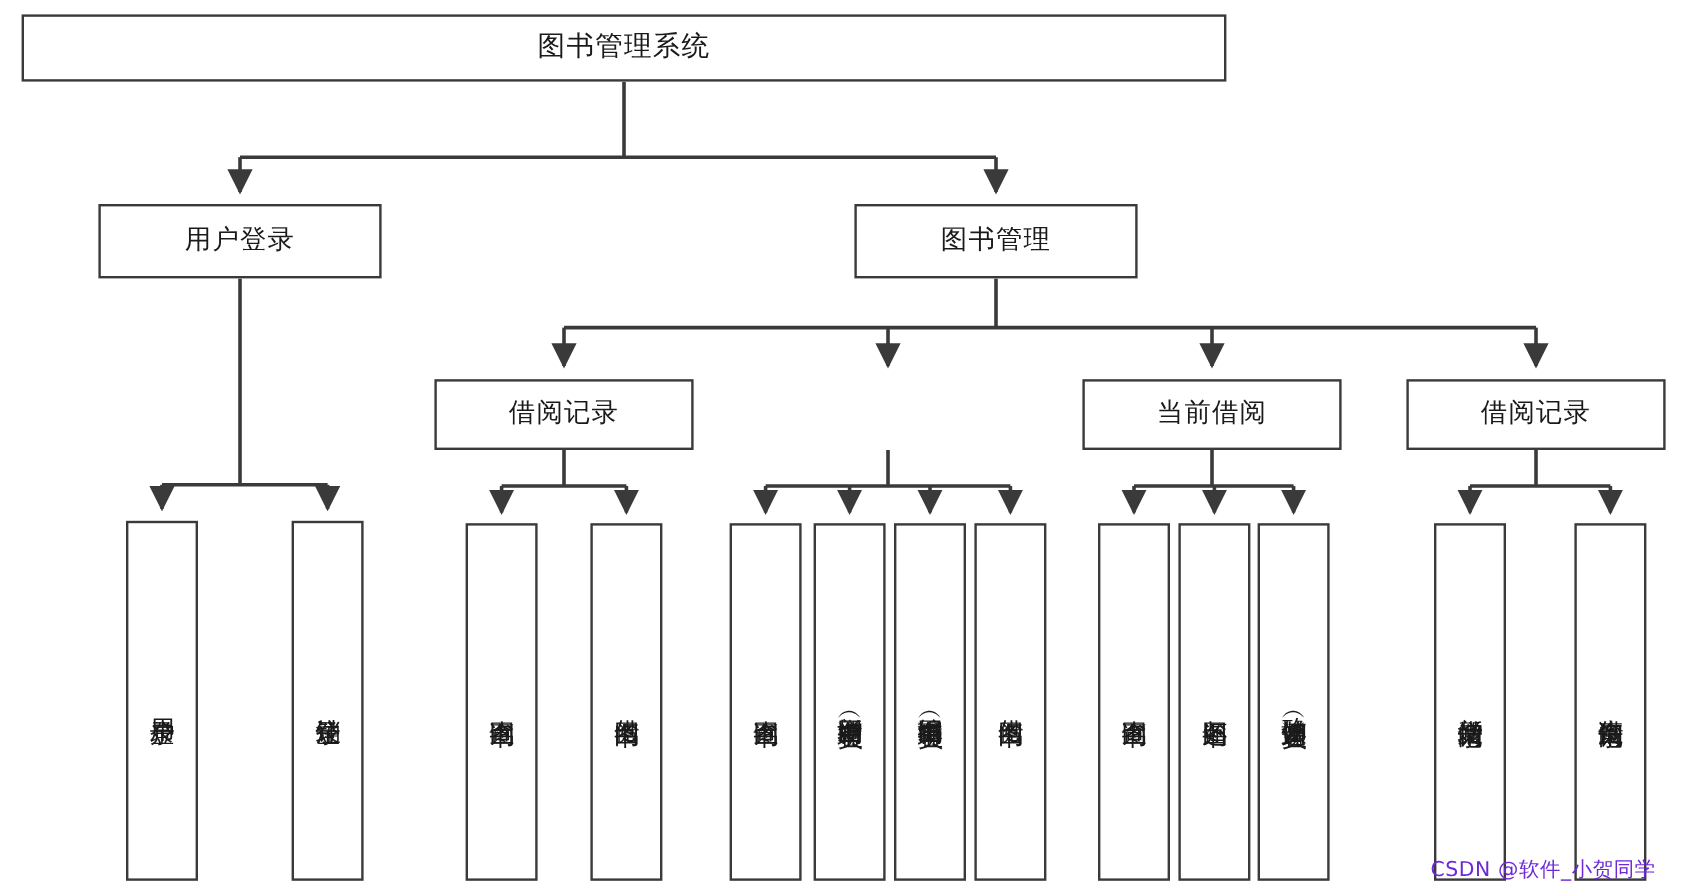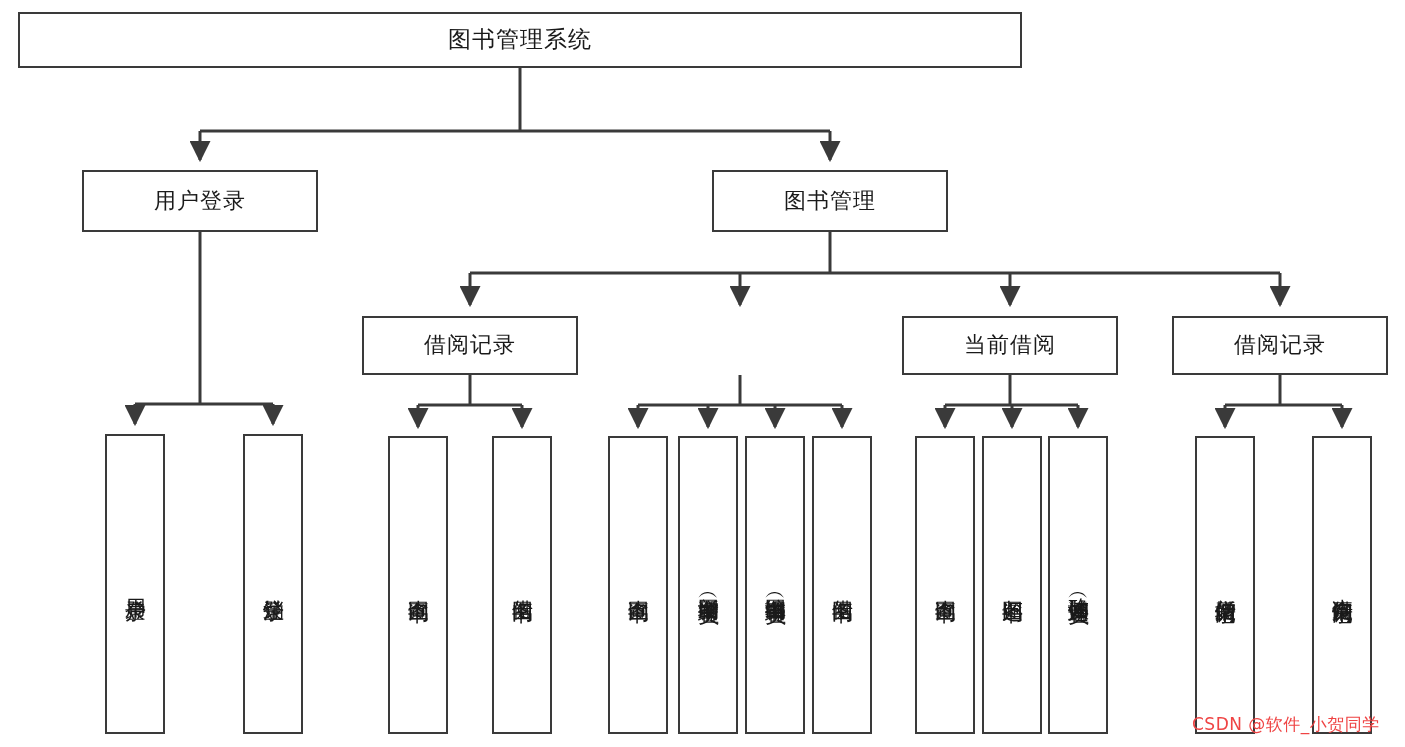--- a/index.html
+++ b/index.html
@@ -57,21 +57,21 @@
     padding: 4px 0;
   }
   .node.vert .vlabel {
     writing-mode: vertical-rl;
     text-orientation: upright;
     display: block;
   }
   .watermark {
     position: absolute;
     font-size: 17px;
-    color: #ef4444;
+    color: #6d28d9;
     white-space: nowrap;
     letter-spacing: 0.5px;
     font-family: "DejaVu Sans", "Liberation Sans", sans-serif;
   }
 </style>
 </head>
 <body>
 
 <div id="canvas">
 

